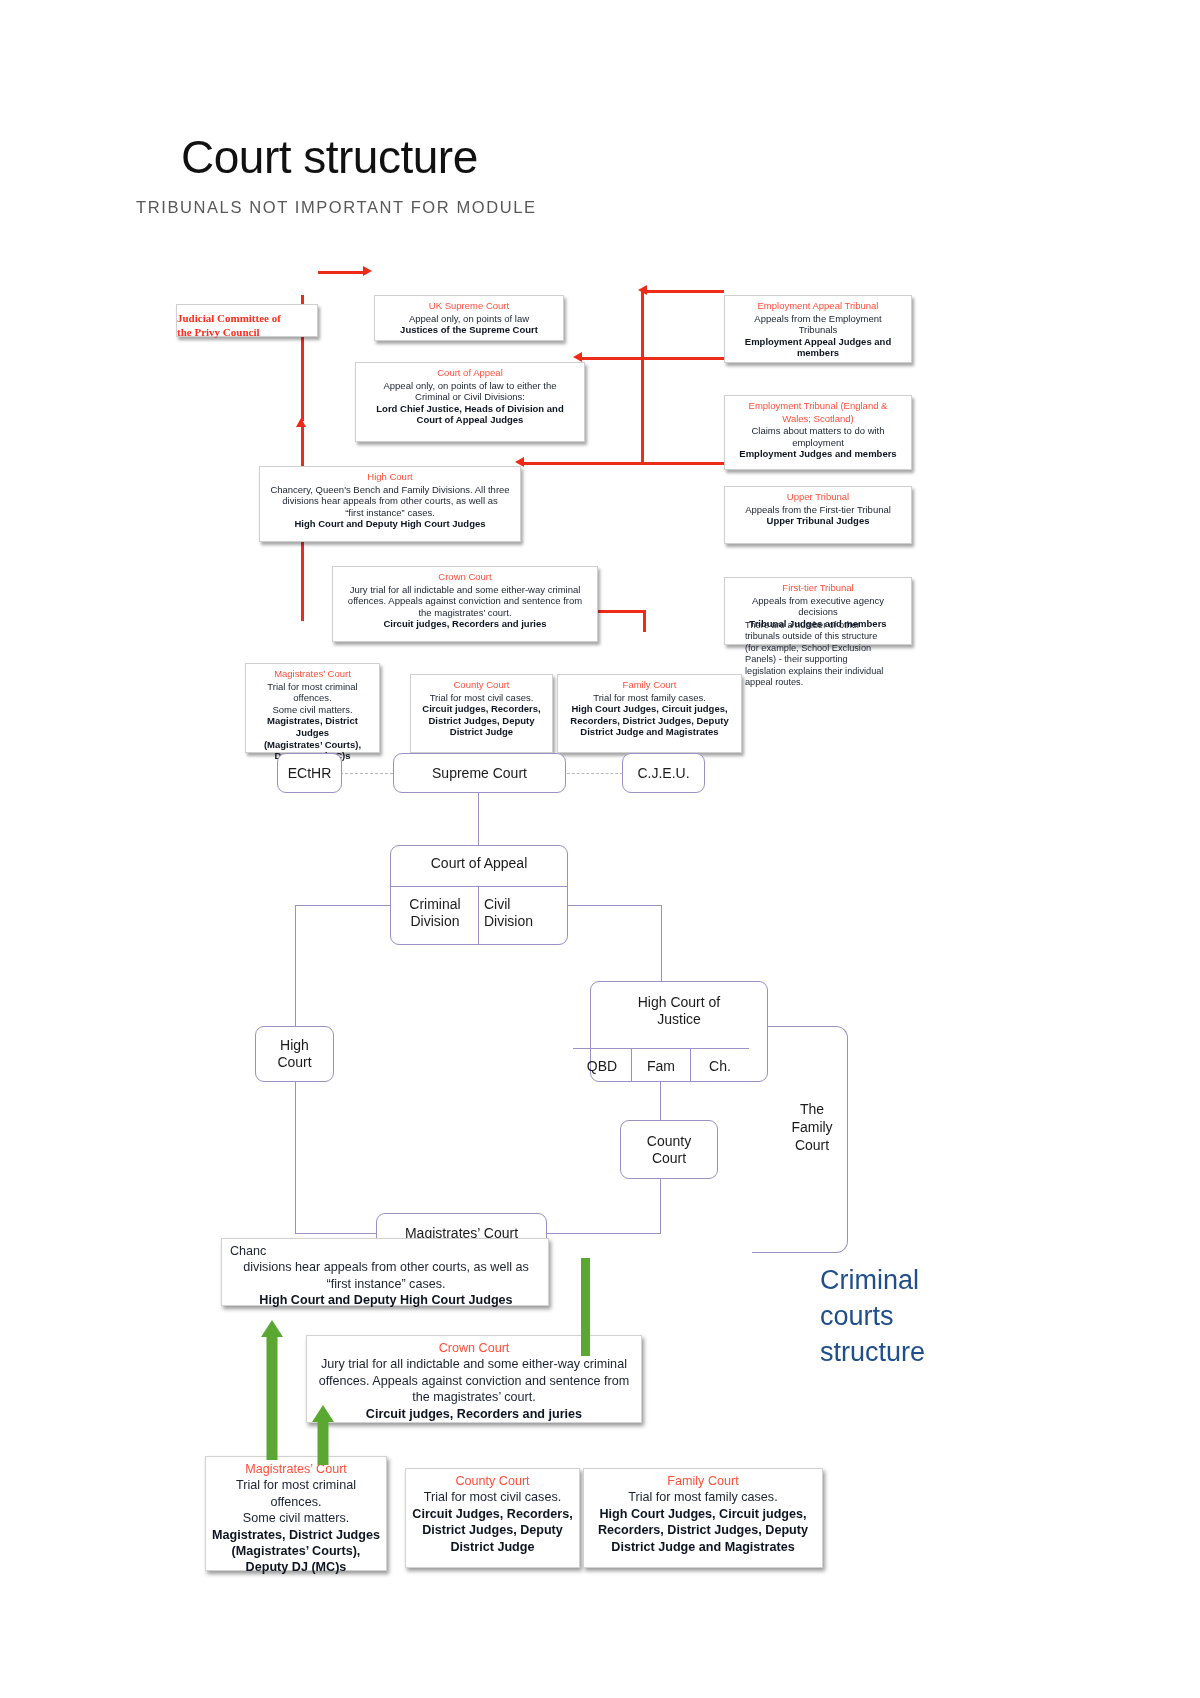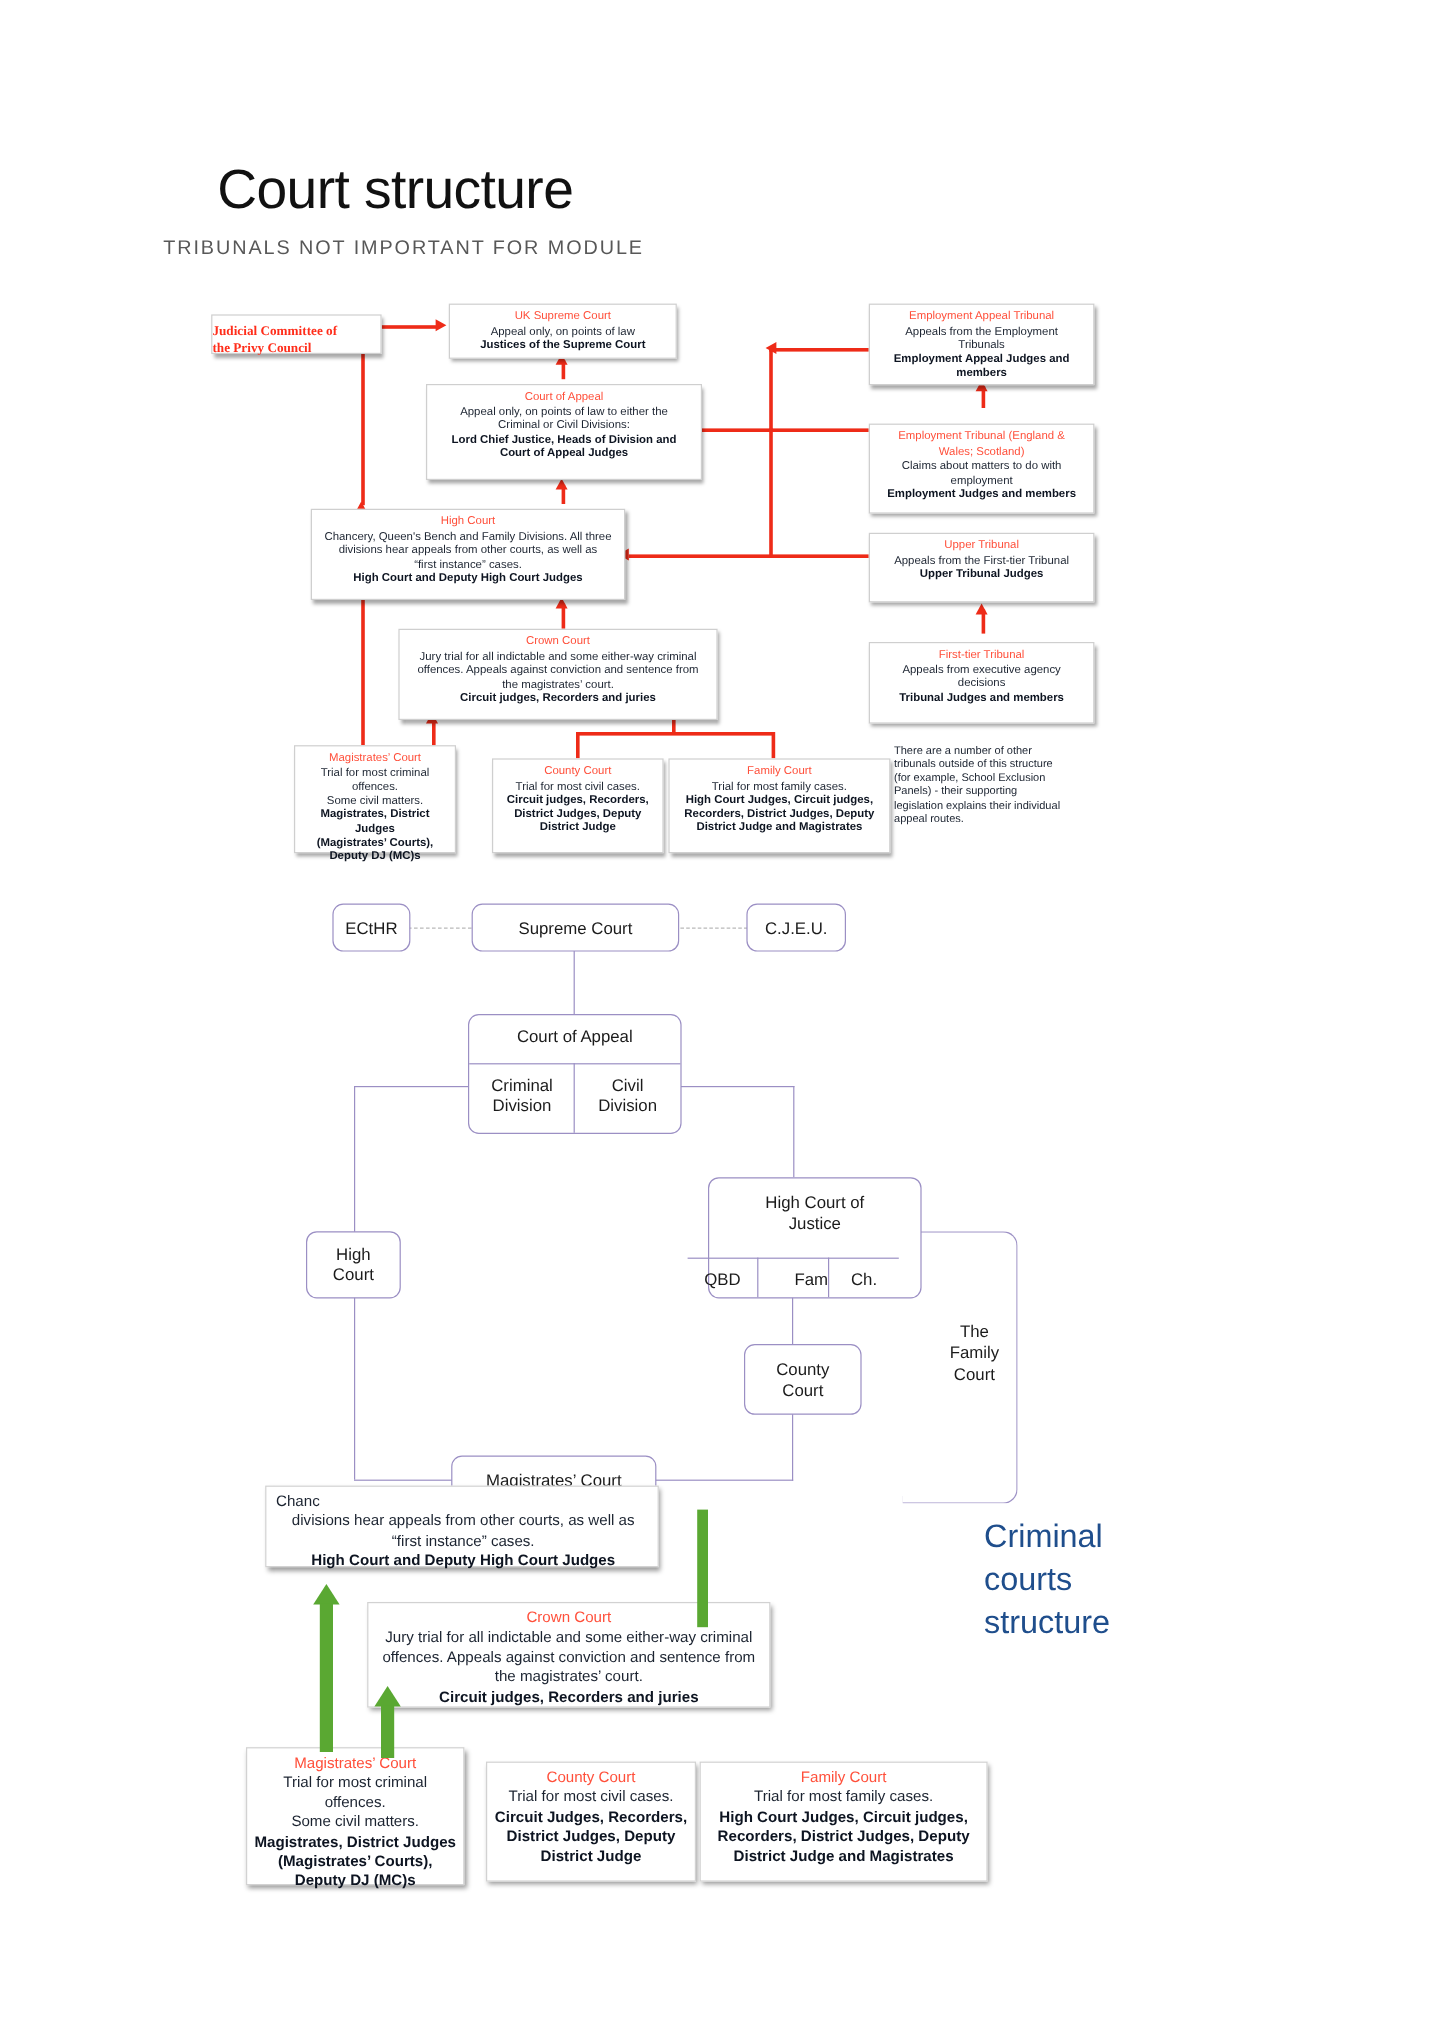--- a/index.html
+++ b/index.html
@@ -24,20 +24,21 @@
   
   .fbox{
     position:absolute;box-sizing:border-box;
     background:#fff;border:1px solid #cfcfcf;
     box-shadow:2px 3px 3px rgba(0,0,0,.35);
     text-align:center;
     padding:4px 5px 5px 5px;
     color:#1b2330;
     font-size:9.5px;line-height:11.6px;
     z-index:5;
+    margin-top:42px;
   }
   .fbox .ttl{color:#ff4f3a;font-weight:400;display:block;margin-bottom:1px;}
   .fbox .bd{font-weight:700;display:block;color:#0d1421;}
   .fbox .tx{display:block;}
 
   
   .privy{
     text-align:left;color:#ff2d1a;font-size:11px;line-height:14px;
     font-family:"Liberation Serif", serif;font-weight:700;
     padding:6px 0;
@@ -258,21 +259,21 @@
 
 <div class="pbox" style="left:390px;top:845px;width:178px;height:100px;align-items:flex-start;padding-top:9px;">
   <span>Court of Appeal</span>
 </div>
 <div class="divh" style="left:391px;top:886px;width:176px;"></div>
 <div class="divv" style="left:478px;top:886px;height:58px;"></div>
 <div style="position:absolute;left:396px;top:896px;width:78px;text-align:center;font-size:14px;line-height:17px;color:#1b1b1b;z-index:8;">
   <span>Criminal</span><br>
   <span>Division</span>
 </div>
-<div style="position:absolute;left:484px;top:896px;width:78px;text-align:center;font-size:14px;line-height:17px;color:#1b1b1b;z-index:8;">
+<div style="position:absolute;left:484px;top:896px;width:78px;font-size:14px;line-height:17px;color:#1b1b1b;z-index:8;">
   <span>Civil</span><br>
   <span>Division</span>
 </div>
 
 <div class="pbox" style="left:277px;top:753px;width:65px;height:40px;">
   <span>ECtHR</span>
 </div>
 <div class="pbox" style="left:393px;top:753px;width:173px;height:40px;">
   <span>Supreme Court</span>
 </div>
@@ -298,21 +299,21 @@
 <div class="pbox" style="left:590px;top:981px;width:178px;height:101px;align-items:flex-start;padding-top:12px;">
   <div>
     <span>High Court of</span><br>
     <span>Justice</span>
   </div>
 </div>
 <div class="divh" style="left:573px;top:1048px;width:176px;"></div>
 <div class="divv" style="left:631px;top:1048px;height:33px;"></div>
 <div class="divv" style="left:690px;top:1048px;height:33px;"></div>
 <div style="position:absolute;left:573px;top:1058px;width:58px;text-align:center;font-size:14px;color:#1b1b1b;z-index:8;">QBD</div>
-<div style="position:absolute;left:632px;top:1058px;width:58px;text-align:right;font-size:14px;color:#1b1b1b;z-index:8;">Fam</div>
+<div style="position:absolute;left:632px;top:1058px;width:58px;text-align:center;font-size:14px;color:#1b1b1b;z-index:8;">Fam</div>
 <div style="position:absolute;left:691px;top:1058px;width:58px;text-align:center;font-size:14px;color:#1b1b1b;z-index:8;">Ch.</div>
 
 <div class="pline v" style="left:660px;top:1081px;height:39px;"></div>
 
 <div class="pbox" style="left:620px;top:1120px;width:98px;height:59px;">
   <div>
     <span>County</span><br>
     <span>Court</span>
   </div>
 </div>

